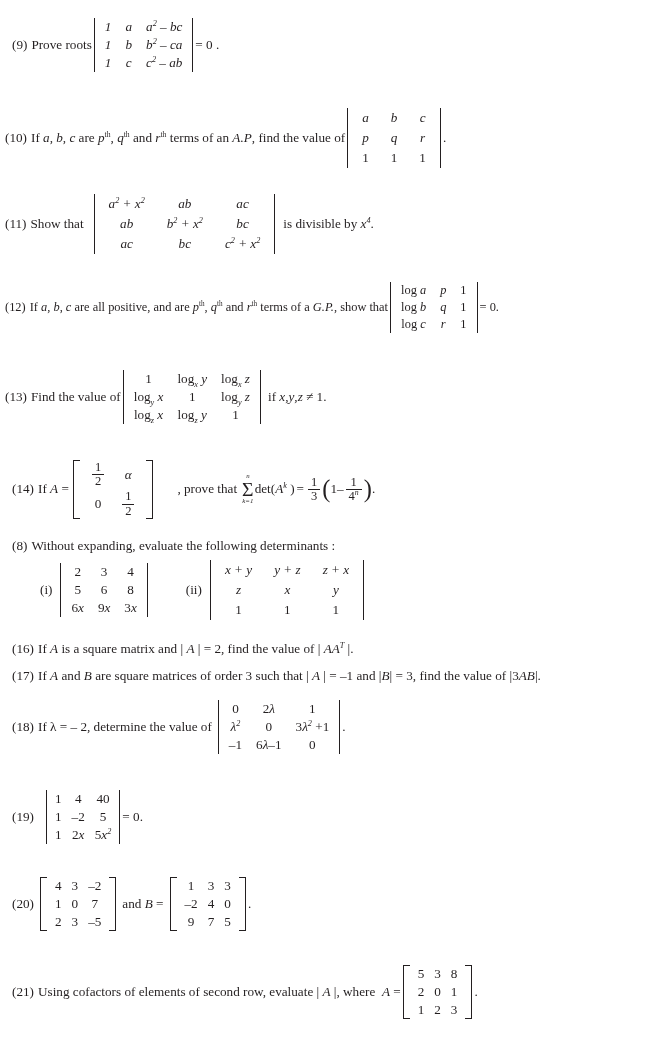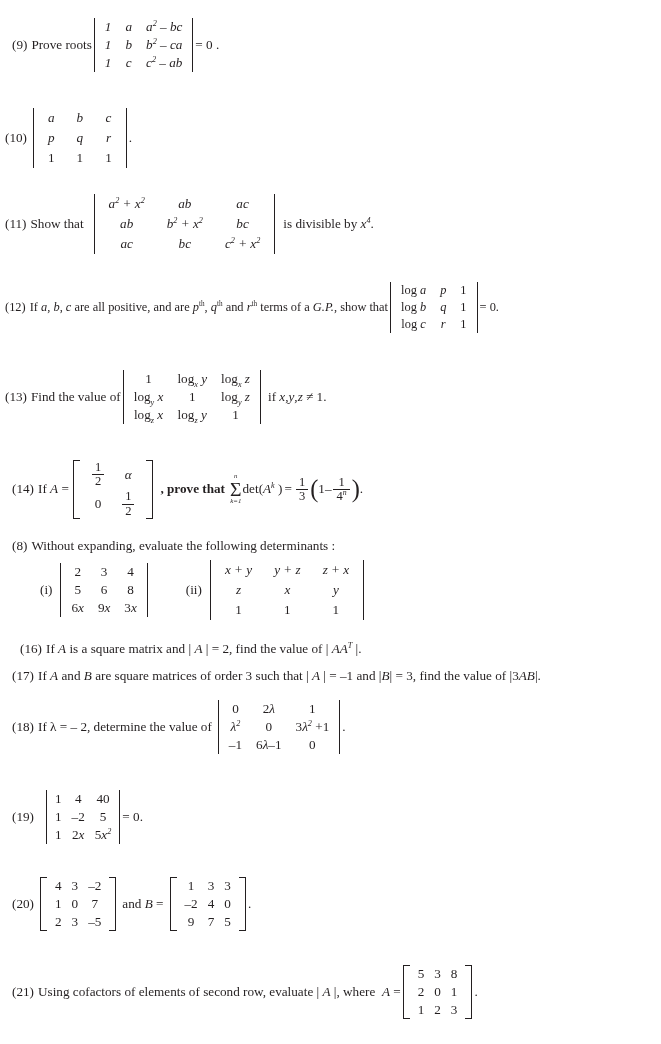--- a/index.html
+++ b/index.html
@@ -163,20 +163,21 @@
             </tr>
       </tbody>
         </table>
       <span class="bar"></span>
     </span>
     <span class="txt">= 0 .</span>
   </div>
 
   <div class="problem" style="left:5px; top:108px;">
     <span class="qnum">(10)</span>
+    <span class="txt">If <i>a</i>, <i>b</i>, <i>c</i> are <i>p</i><sup class="ord">th</sup>, <i>q</i><sup class="ord">th</sup> and <i>r</i><sup class="ord">th</sup> terms of an <i>A.P</i>, find the value of</span>
     <span class="mat wide">
       <span class="bar"></span>
       <table>
           <tbody>
         <tr>
               <td>a</td>
               <td>b</td>
               <td>c</td>
             </tr>
         <tr>
@@ -301,21 +302,21 @@
           <td style="font-style:normal">0</td>
           <td><span class="frac">
                   <span class="num" style="font-style:normal">1</span>
                   <span class="den" style="font-style:normal">2</span>
                 </span></td>
         </tr>
       </tbody>
         </table>
       <span class="brk r"></span>
     </span>
-    <span class="txt" style="margin-left:5px;font-weight:bold;">, prove that</span>
+    <span class="txt" style="margin-left:22px;">, prove that</span>
     <span class="sum" style="margin-left:5px;">
       <span class="lim">n</span>
       <span class="sig">Σ</span>
       <span class="lim">k=1</span>
     </span>
     <span class="txt">det(<i>A<sup class="exp">k</sup></i> )</span>
     <span class="txt" style="margin:0 2px;">=</span>
     <span class="frac">
         <span class="num">1</span>
         <span class="den">3</span>
@@ -379,21 +380,21 @@
               <td style="font-style:normal">1</td>
               <td style="font-style:normal">1</td>
               <td style="font-style:normal">1</td>
             </tr>
       </tbody>
         </table>
       <span class="bar"></span>
     </span>
   </div>
 
-  <div class="problem" style="left:20px; top:641px;align-items:flex-end;">
+  <div class="problem" style="left:12px; top:641px;align-items:flex-end;">
     <span class="qnum">(16)</span>
     <span class="txt">If <i>A</i> is a square matrix and | <i>A</i> | = 2, find the value of | <i>AA<sup class="exp">T</sup></i> |.</span>
   </div>
 
   <div class="problem" style="left:12px; top:668px;">
     <span class="qnum">(17)</span>
     <span class="txt">If <i>A</i> and <i>B</i> are square matrices of order 3 such that | <i>A</i> | = –1 and |<i>B</i>| = 3, find the value of |3<i>AB</i>|.</span>
   </div>
 
   <div class="problem" style="left:12px; top:700px;">

